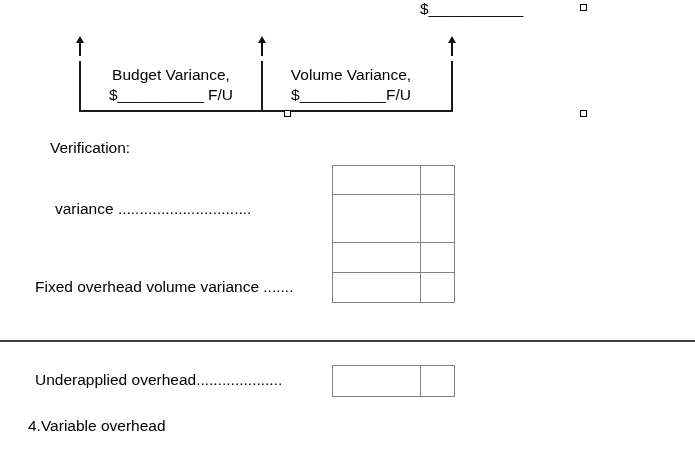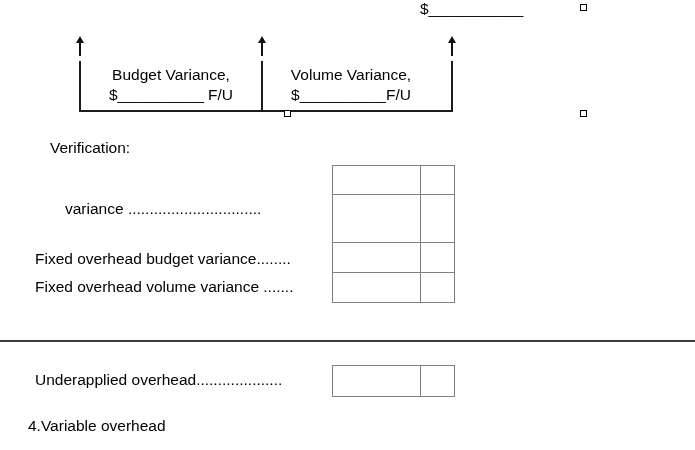--- a/index.html
+++ b/index.html
@@ -59,21 +59,21 @@
     position: absolute;
     width: 7px;
     height: 7px;
     background: #ffffff;
     border: 1px solid #000000;
     z-index: 5;
   }
 
   
   .item-label { position: absolute; white-space: nowrap; }
-  .item-label .line2 { display: block; margin-left: 30px; }
+  .item-label .line2 { display: block; margin-left: 20px; }
 
   
   table.answer {
     position: absolute;
     border-collapse: collapse;
   }
   table.answer td {
     border: 1px solid #808080;
     padding: 0;
     background: #ffffff;
@@ -125,23 +125,20 @@
   <div class="branch-label" style="left:257px; top:65px; width:188px;">
     <span>Volume Variance,</span>
     <span>$__________F/U</span>
   </div>
 
   <div class="abs" style="left:50px; top:138px;">Verification:</div>
 
   <div class="item-label" style="left:35px; top:199px;">
     <span class="line2">variance ...............................</span>
   </div>
-  <div class="item-label" style="left:35px; top:249px;">
-    <span>Fixed overhead budget variance........</span>
-  </div>
   <div class="item-label" style="left:35px; top:277px;">
     <span>Fixed overhead volume variance .......</span>
   </div>
 
   <table class="answer" style="left:332px; top:165px;">
     <tbody>
         <tr>
       <td class="c1" style="height:29px;"></td>
       <td class="c2"></td>
     </tr>

